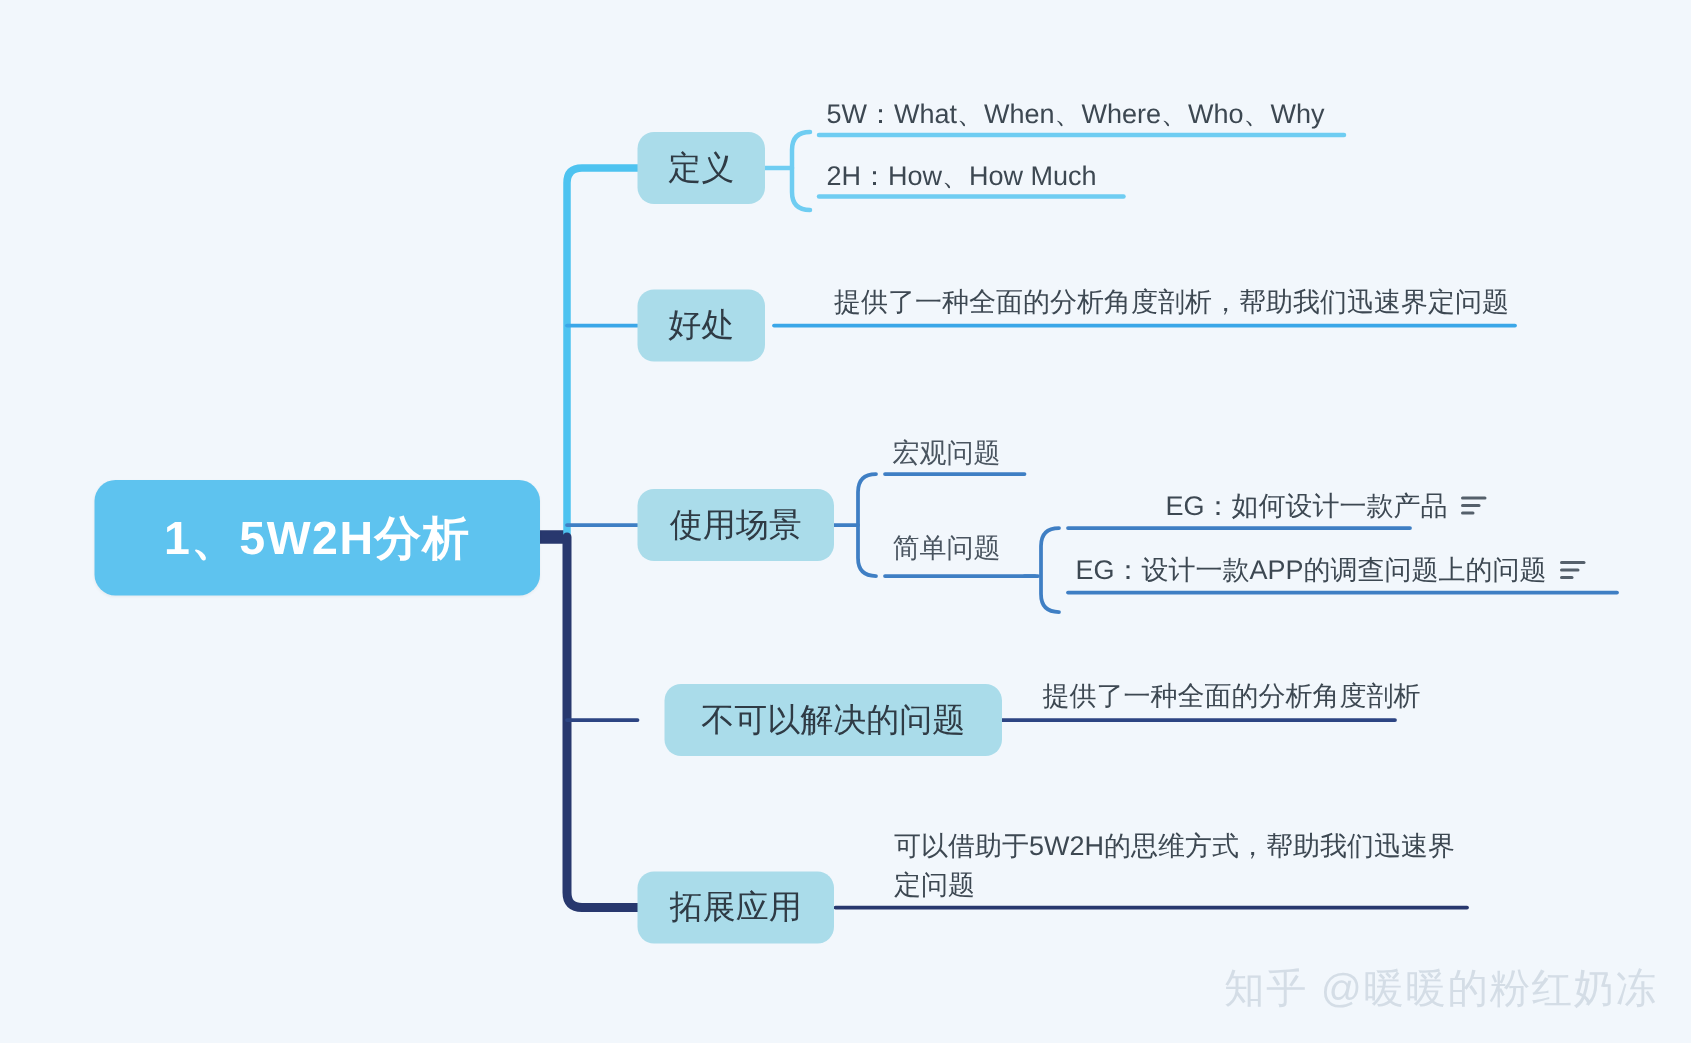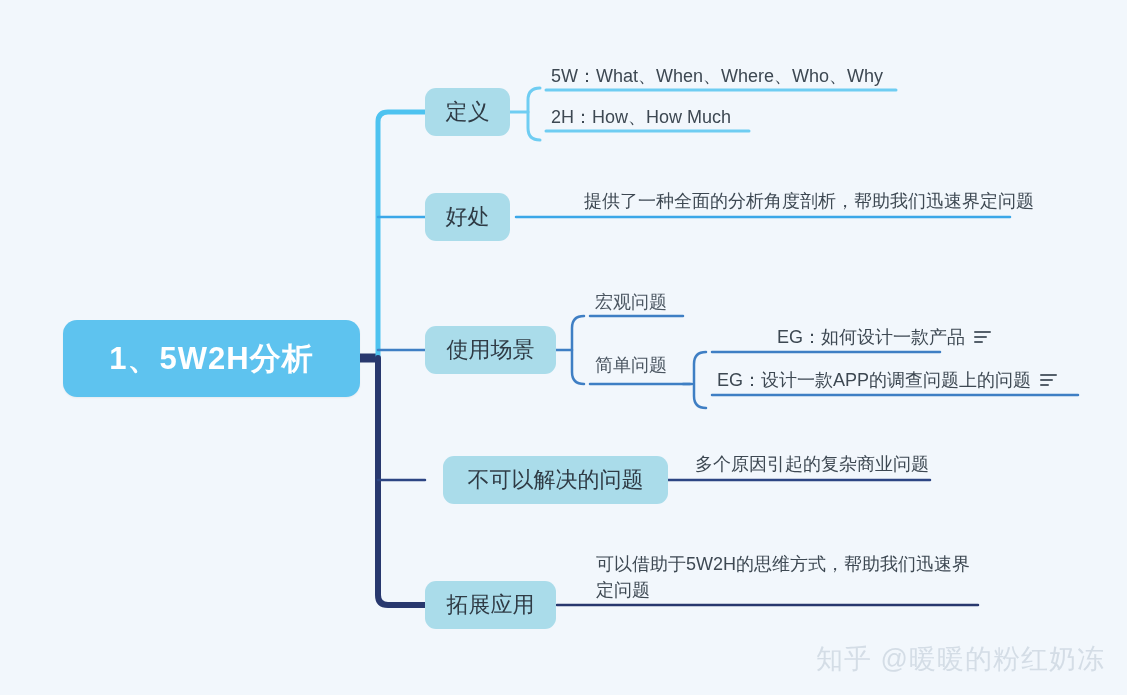--- a/index.html
+++ b/index.html
@@ -164,33 +164,33 @@
   <div class="node l1-node" style="left:425px; top:326px; width:131px;">使用场景</div>
 
   <div class="node l1-node" style="left:443px; top:456px; width:225px;">不可以解决的问题</div>
 
   <div class="node l1-node" style="left:425px; top:581px; width:131px;">拓展应用</div>
 
   <div class="leaf" style="left:551px; top:64px;">5W：What、When、Where、Who、Why</div>
 
   <div class="leaf" style="left:551px; top:105px;">2H：How、How Much</div>
 
-  <div class="leaf" style="left:584px; top:189px;">提供了一种全面的分析角度剖析，帮助我们迅速界定问题</div>
+  <div class="leaf" style="left:556px; top:189px;">提供了一种全面的分析角度剖析，帮助我们迅速界定问题</div>
 
   <div class="l2-label" style="left:595px; top:290px;text-align:right;">宏观问题</div>
 
   <div class="l2-label" style="left:595px; top:353px;">简单问题</div>
 
   <div class="leaf" style="left:733px; top:325px;margin-left:44px;">
     <span>EG：如何设计一款产品</span><span class="leaf-icon"><i></i><i></i><i></i></span>
   </div>
 
   <div class="leaf" style="left:717px; top:368px;">
     <span>EG：设计一款APP的调查问题上的问题</span><span class="leaf-icon"><i></i><i></i><i></i></span>
   </div>
 
-  <div class="leaf" style="left:695px; top:452px;">多个原因引起的复杂商业问题</div>
+  <div class="leaf" style="left:695px; top:452px;">提供了一种全面的分析角度剖析</div>
 
   <div class="leaf wrap" style="left:596px; top:551px; width:385px; line-height:26px;">可以借助于5W2H的思维方式，帮助我们迅速界定问题</div>
 
   <div class="watermark">知乎 @暖暖的粉红奶冻</div>
 
 </div>
 
 </body></html>

